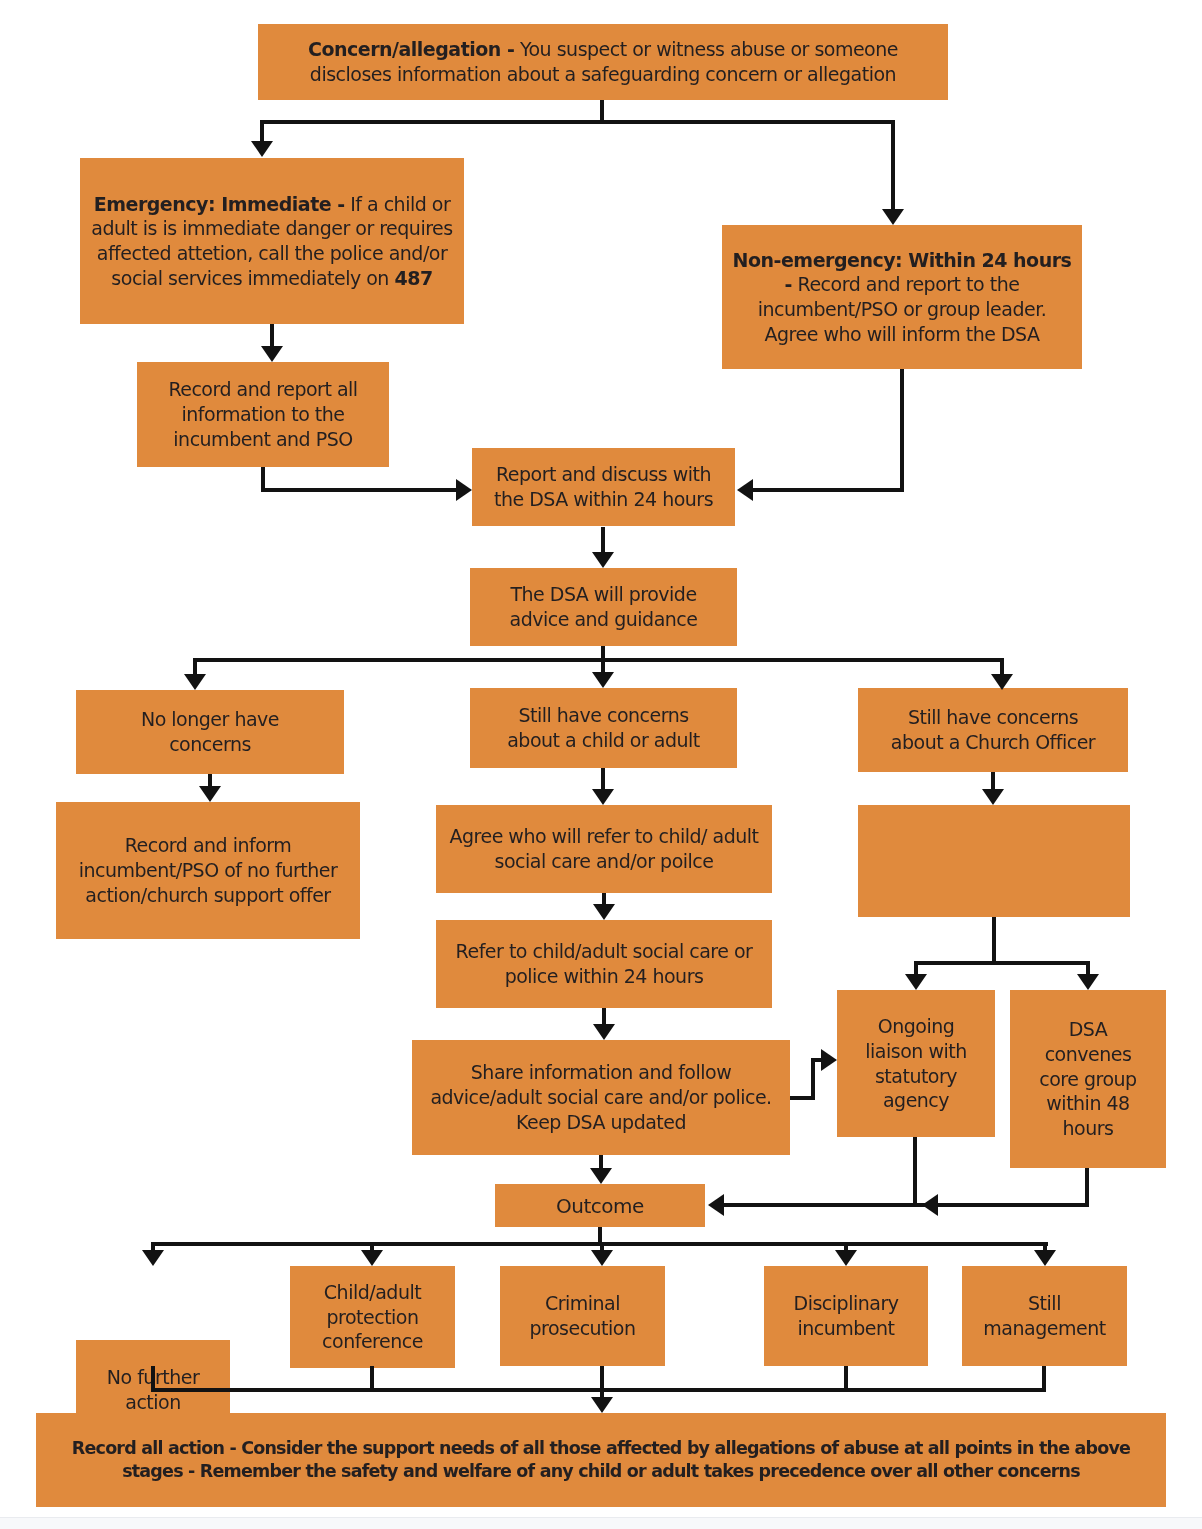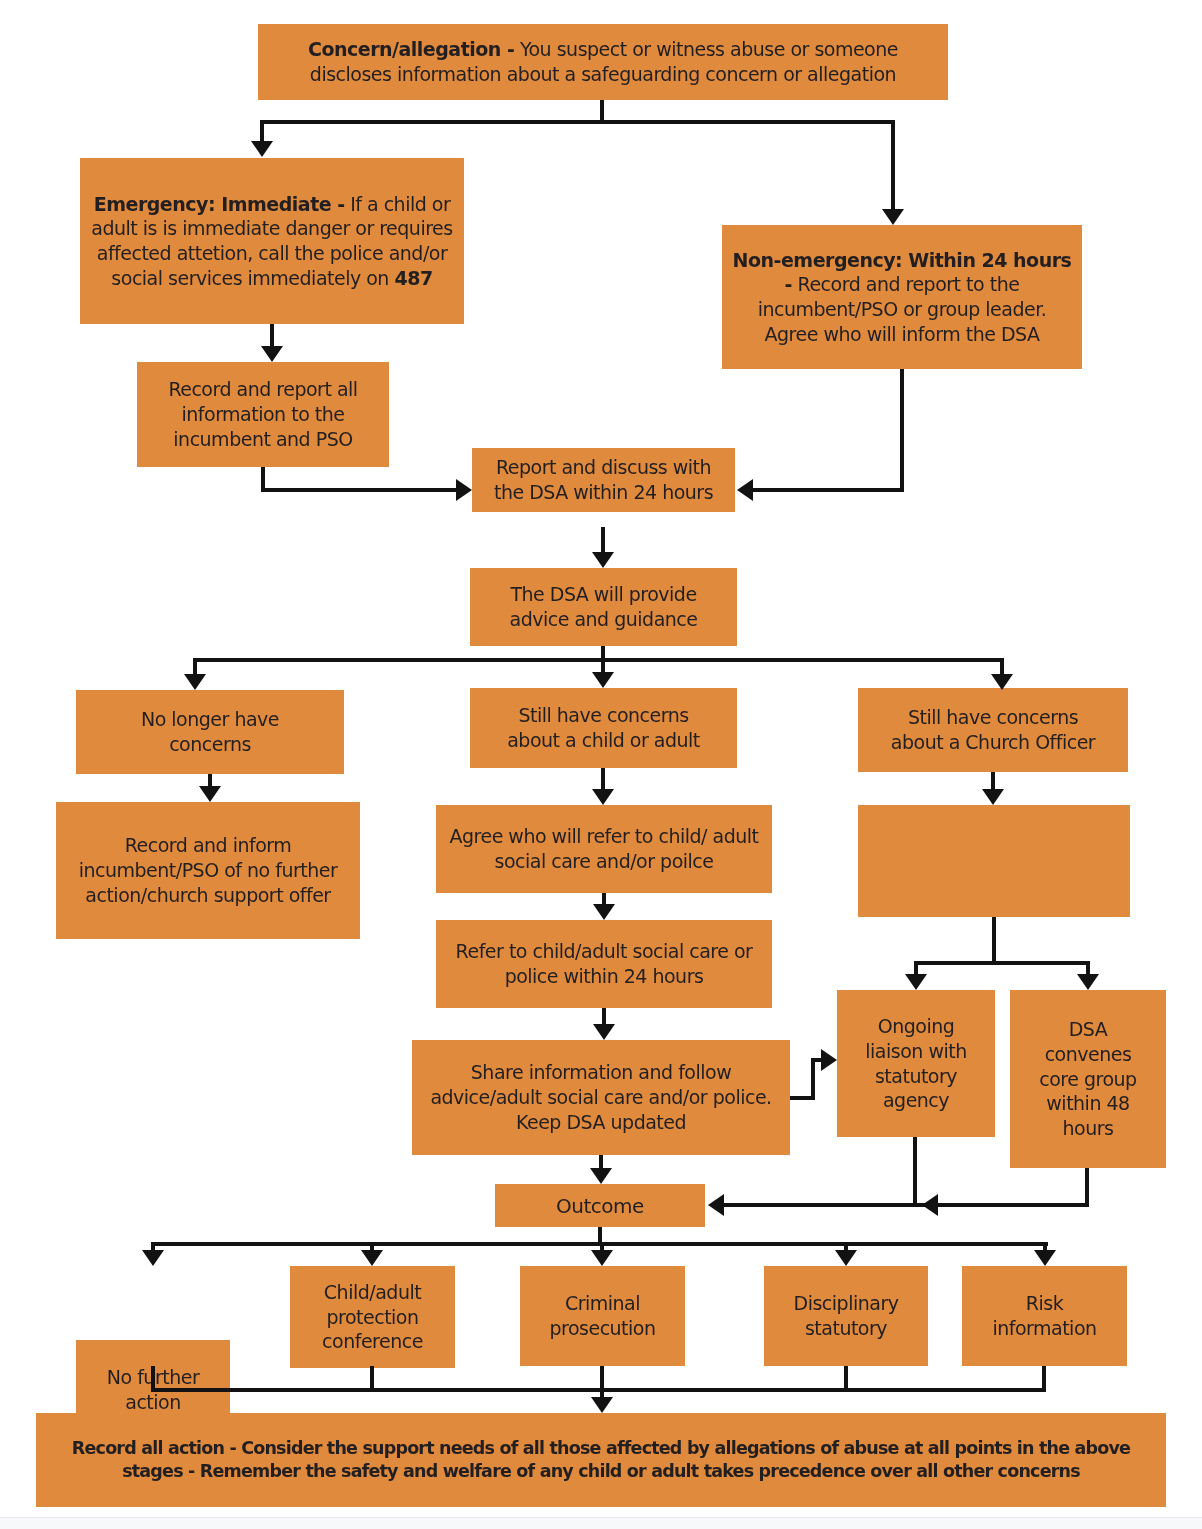--- a/index.html
+++ b/index.html
@@ -54,21 +54,21 @@
 </div>
 
 <div class="box" style="left:722px;top:225px;width:360px;height:144px">
   <div class="txt"><b>Non-emergency: Within 24 hours -</b> <span>Record and report to the incumbent/PSO or group leader. Agree who will inform the DSA</span></div>
 </div>
 
 <div class="box" style="left:137px;top:362px;width:252px;height:105px">
   <div class="txt">Record and report all information to the incumbent and PSO</div>
 </div>
 
-<div class="box" style="left:472px;top:448px;width:263px;height:64px">
+<div class="box" style="left:472px;top:448px;width:263px;height:78px">
   <div class="txt">Report and discuss with the DSA within 24 hours</div>
 </div>
 
 <div class="box" style="left:470px;top:568px;width:267px;height:78px">
   <div class="txt">The DSA will provide advice and guidance</div>
 </div>
 
 <div class="box pad30" style="left:76px;top:690px;width:268px;height:84px">
   <div class="txt">No longer have concerns</div>
 </div>
@@ -114,30 +114,30 @@
 </div>
 
 <div class="box pad12" style="left:76px;top:1340px;width:154px;height:100px">
   <div class="txt">No further action</div>
 </div>
 
 <div class="box pad12" style="left:290px;top:1266px;width:165px;height:102px">
   <div class="txt">Child/adult protection conference</div>
 </div>
 
-<div class="box pad12" style="left:520px;top:1266px;width:165px;height:100px">
+<div class="box pad12" style="left:500px;top:1266px;width:165px;height:100px">
   <div class="txt">Criminal prosecution</div>
 </div>
 
 <div class="box pad12" style="left:764px;top:1266px;width:164px;height:100px">
-  <div class="txt">Disciplinary statutory</div>
+  <div class="txt">Disciplinary incumbent</div>
 </div>
 
 <div class="box pad12" style="left:962px;top:1266px;width:165px;height:100px">
-  <div class="txt">Risk information</div>
+  <div class="txt">Still management</div>
 </div>
 
 <div class="box footerbox" style="left:36px;top:1413px;width:1130px;height:94px">
   <div class="txt">Record all action - Consider the support needs of all those affected by allegations of abuse at all points in the above stages - Remember the safety and welfare of any child or adult takes precedence over all other concerns</div>
 </div>
 
 <div class="footer-strip"></div>
 
 <div class="vl" style="left:600px;top:100px;height:24px"></div>
 <div class="hl" style="left:260px;top:120px;width:635px"></div>

